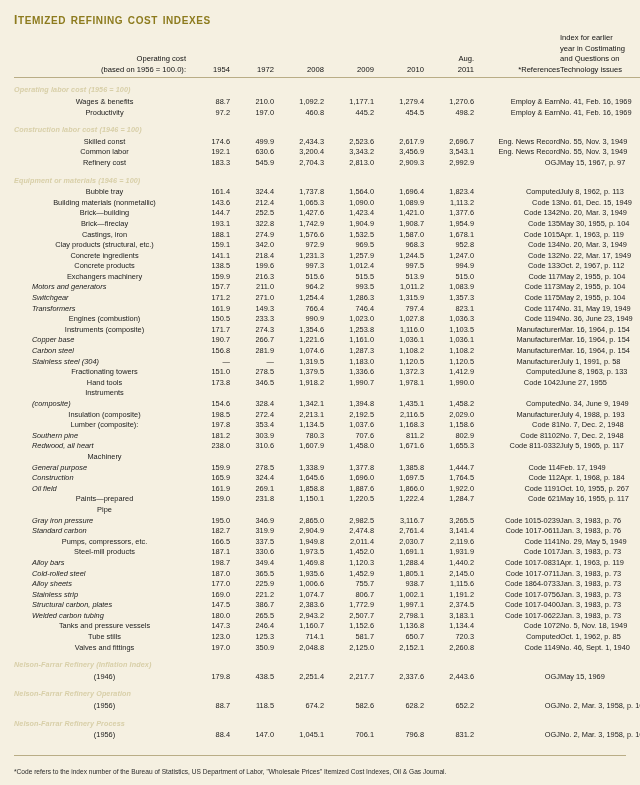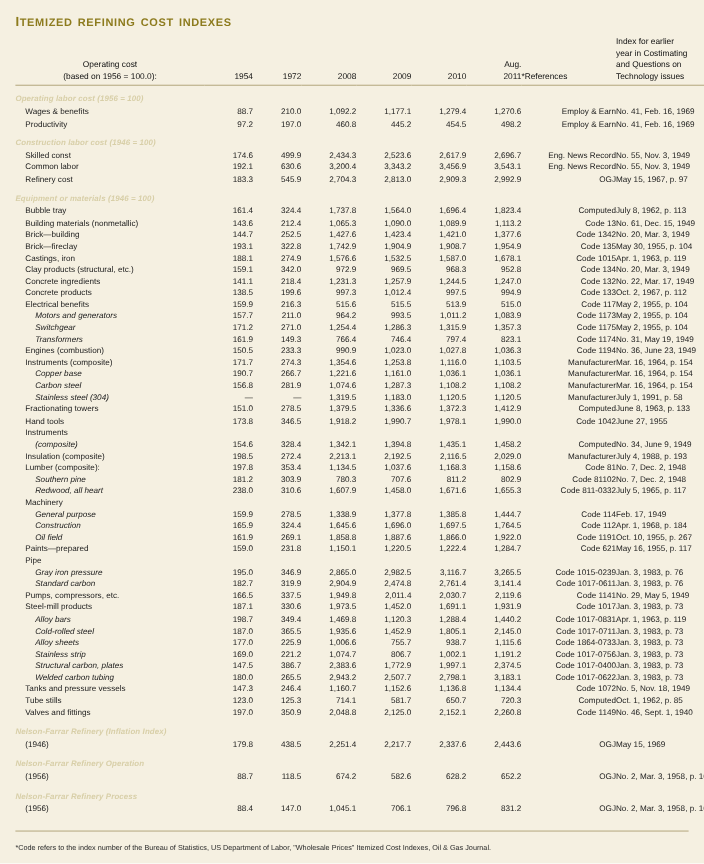--- a/index.html
+++ b/index.html
@@ -57,23 +57,23 @@
   col.c-ref   { width: 86px; }
   col.c-note  { width: 130px; }
 
   thead th {
     font-weight: bold;
     font-size: 7.6px;
     vertical-align: bottom;
     padding-bottom: 3px;
     color: #111;
   }
-  th.h-label { text-align: center; line-height: 10px; margin-left: 16px; }
+  th.h-label { text-align: right; line-height: 10px; margin-left: 16px; }
   th.h-year  { text-align: right; padding-right: 4px; line-height: 10px;}
-  th.h-ref   { text-align: left; padding-left: 8px; line-height: 10px;}
+  th.h-ref   { text-align: right; padding-left: 8px; line-height: 10px;}
   th.h-note  { text-align: left; padding-left: 2px; line-height: 10px;}
 
   .hdr-rule td {
     border-bottom: 1px solid #b9ad86;
     height: 2px;
     font-size: 0;
     line-height: 0;
   }
   .hdr-rule { }
 
@@ -82,21 +82,21 @@
     font-weight: bold;
     font-size: 7.2px;
     color: #d8cfa8;
     padding-top: 7px;
     padding-bottom: 1px;
     letter-spacing: 0.1px;
   }
 
   td.lbl    { text-align: left; padding-left: 9px; white-space: nowrap; }
   td.lbl.i1 { padding-left: 18px; font-style: italic; }
-  td.lbl.grp{ padding-left: 9px; }
+  td.lbl.grp{ padding-left: 9px; text-align: center; }
   td.num    { text-align: right; padding-right: 4px; font-variant-numeric: tabular-nums; }
   td.ref    { text-align: right; padding-left: 8px; white-space: nowrap; }
   td.note   { text-align: left; padding-left: 2px; white-space: nowrap; }
 
   
   .foot-rule {
     border-top: 1px solid #b9ad86;
     margin: 14px 0 0 0;
     width: 612px;
   }
@@ -303,21 +303,21 @@
           <td class="num">138.5</td>
           <td class="num">199.6</td>
           <td class="num">997.3</td>
           <td class="num">1,012.4</td>
           <td class="num">997.5</td>
           <td class="num">994.9</td>
           <td class="ref">Code 133</td>
           <td class="note">Oct. 2, 1967, p. 112</td>
         </tr>
         <tr>
-          <td class="lbl grp">Electrical benefits</td>
+          <td class="lbl grp">Exchangers machinery</td>
           <td class="num">159.9</td>
           <td class="num">216.3</td>
           <td class="num">515.6</td>
           <td class="num">515.5</td>
           <td class="num">513.9</td>
           <td class="num">515.0</td>
           <td class="ref">Code 117</td>
           <td class="note">May 2, 1955, p. 104</td>
         </tr>
         <tr>

